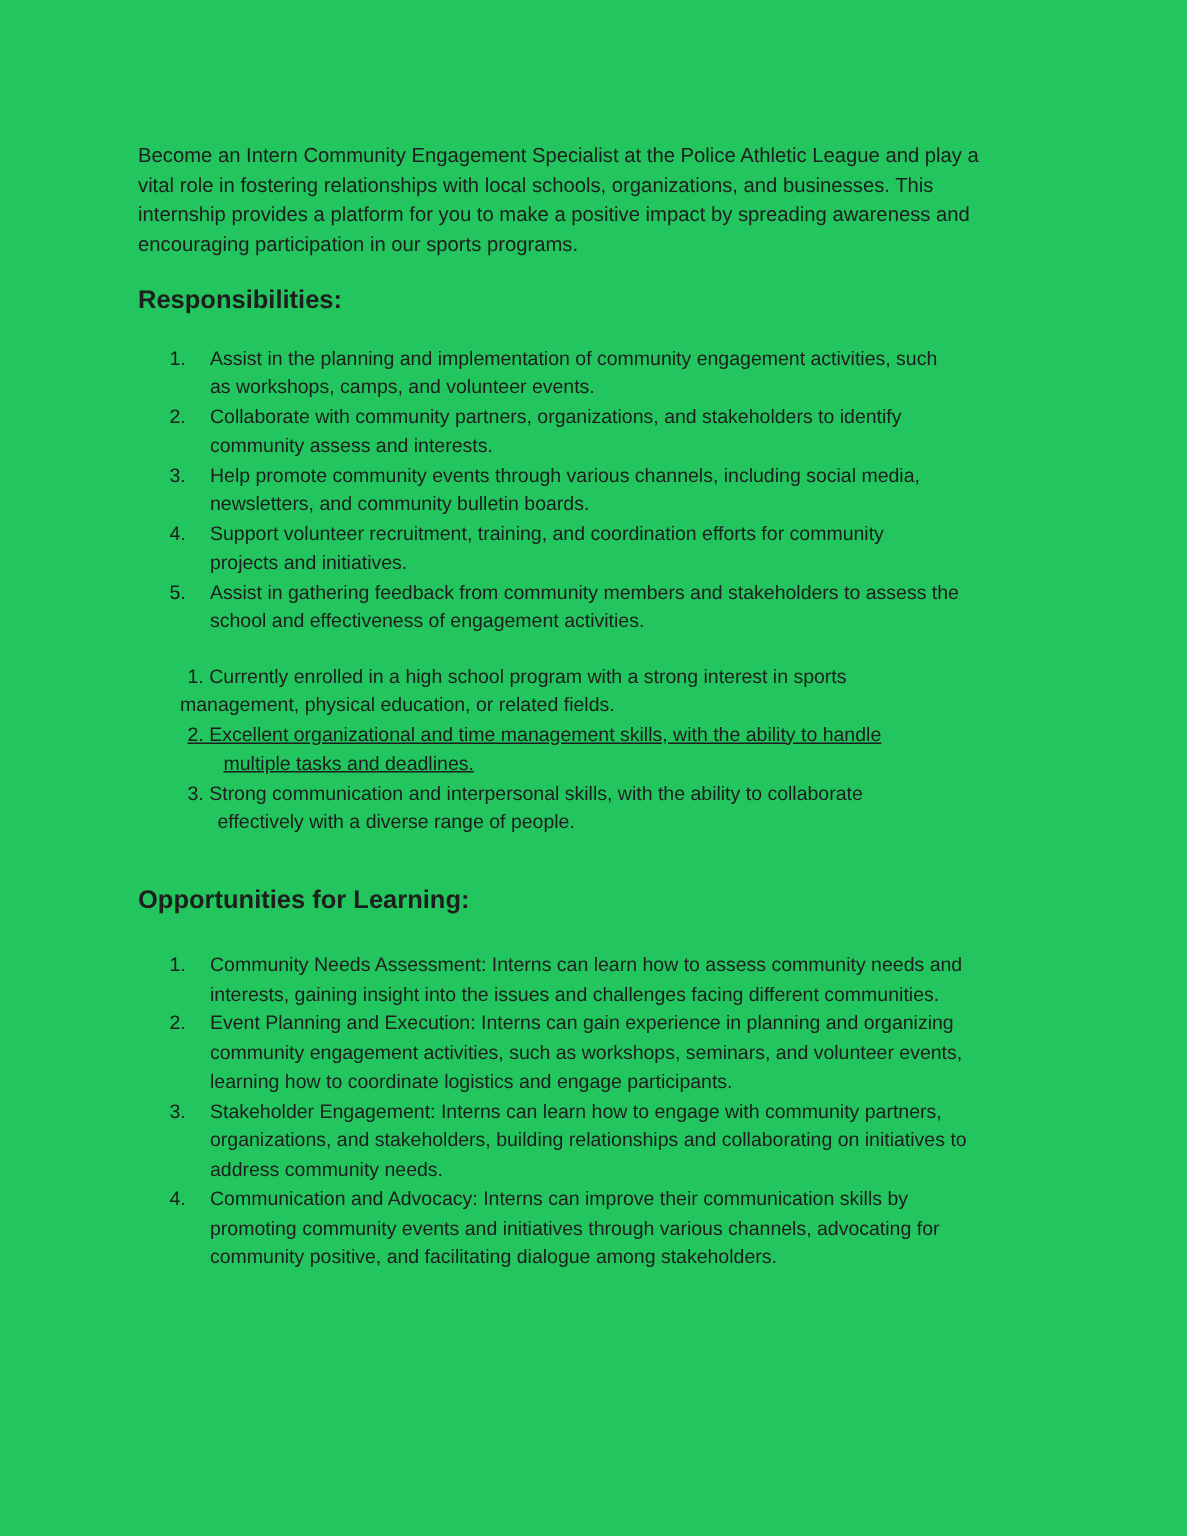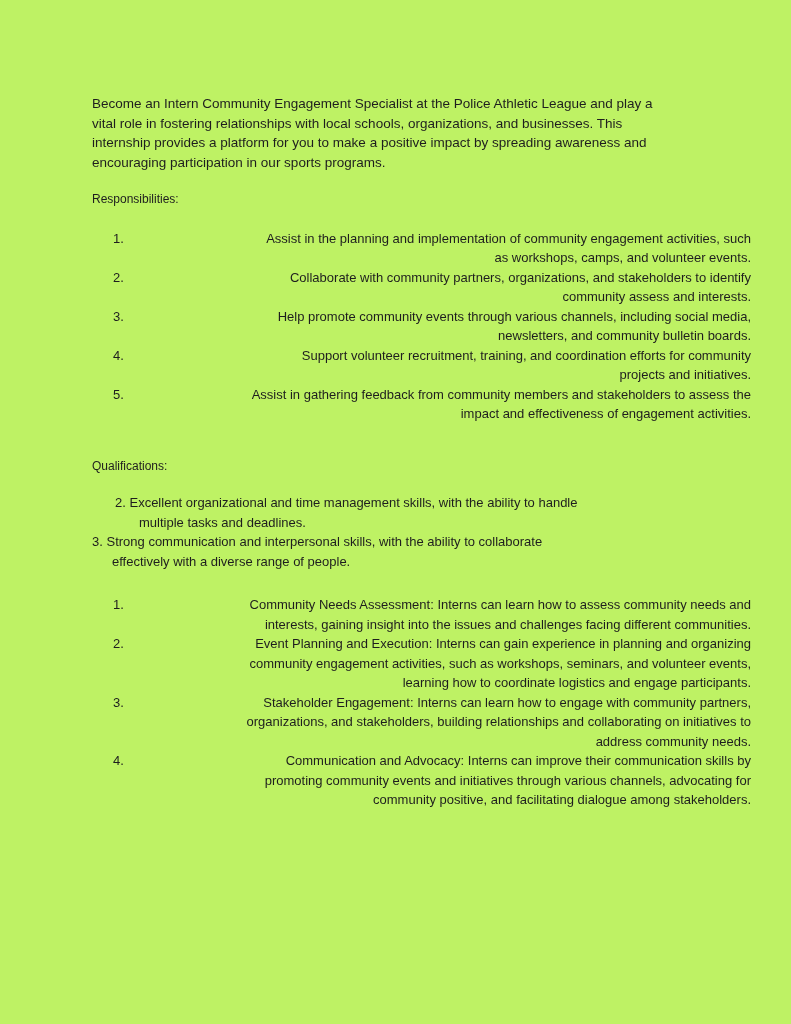--- a/index.html
+++ b/index.html
@@ -1,46 +1,46 @@
 <!DOCTYPE html>
 <html><head>
 <meta charset="utf-8">
 <style>
   html, body { margin: 0; padding: 0; background: #ffffff; }
   .page {
     position: relative;
     width: 791px;
     height: 1024px;
-    background: #bef264;
+    background: #22c55e;
     box-sizing: border-box;
     padding: 94px 40px 0 92px;
     font-family: "Liberation Sans", sans-serif;
     font-size: 13.5px;
     line-height: 19.5px;
     color: #1e1e1e;
     overflow: hidden;
   }
   .pre { white-space: pre-line; }
   .intro { margin: 0; }
-  .heading { margin: 0; font-size: 12px; font-weight: 400; }
+  .heading { margin: 0; font-size: 17px; font-weight: 700; }
   .h-resp { margin-top: 18px; }
   .h-qual { margin-top: 33px; }
   .h-opp  { margin-top: 32px; }
   .list { margin: 0; font-size: 13px; }
   .list-resp { margin-top: 19px; }
   .list-qual { margin-top: 17px; }
   .list-opp  { margin-top: 24px; }
   .li { display: flex; }
   .li .num { flex: 0 0 27px; margin-left: 21px; }
-  .li .txt { flex: 1; text-align: right; }
+  .li .txt { flex: 1; }
   .q { margin: 0; }
   .q .qnum { }
   .q1 { margin-left: 28px; text-indent: 5px; }
-  .q2 { margin-left: 23px; padding-left: 24px; text-indent: -24px; }
-  .q3 { padding-left: 20px; text-indent: -20px; }
+  .q2 { margin-left: 33px; padding-left: 24px; text-indent: -24px; text-decoration: underline; }
+  .q3 { margin-left: 33px; padding-left: 20px; text-indent: -20px; }
   .q4 { margin-left: 38px; }
 </style>
 </head>
 <body>
 
 <div class="page">
 
   <p class="intro pre">Become an Intern Community Engagement Specialist at the Police Athletic League and play a
 vital role in fostering relationships with local schools, organizations, and businesses. This
 internship provides a platform for you to make a positive impact by spreading awareness and
@@ -65,33 +65,35 @@
 newsletters, and community bulletin boards.</span>
       </div>
     <div class="li">
         <span class="num">4.</span>
         <span class="txt pre">Support volunteer recruitment, training, and coordination efforts for community
 projects and initiatives.</span>
       </div>
     <div class="li">
         <span class="num">5.</span>
         <span class="txt pre">Assist in gathering feedback from community members and stakeholders to assess the
-impact and effectiveness of engagement activities.</span>
+school and effectiveness of engagement activities.</span>
       </div>
   </div>
 
-  <p class="heading h-qual">Qualifications:</p>
 
   <div class="list list-qual">
+    <p class="q q1"><span class="qnum">1.</span> <span class="pre">Currently enrolled in a high school program with a strong interest in sports
+management, physical education, or related fields.</span></p>
     <p class="q q2"><span class="qnum">2.</span> <span class="pre">Excellent organizational and time management skills, with the ability to handle
 multiple tasks and deadlines.</span></p>
     <p class="q q3"><span class="qnum">3.</span> <span class="pre">Strong communication and interpersonal skills, with the ability to collaborate
 effectively with a diverse range of people.</span></p>
   </div>
 
+  <p class="heading h-opp">Opportunities for Learning:</p>
 
   <div class="list list-opp">
     <div class="li">
         <span class="num">1.</span>
         <span class="txt pre">Community Needs Assessment: Interns can learn how to assess community needs and
 interests, gaining insight into the issues and challenges facing different communities.</span>
       </div>
     <div class="li">
         <span class="num">2.</span>
         <span class="txt pre">Event Planning and Execution: Interns can gain experience in planning and organizing

